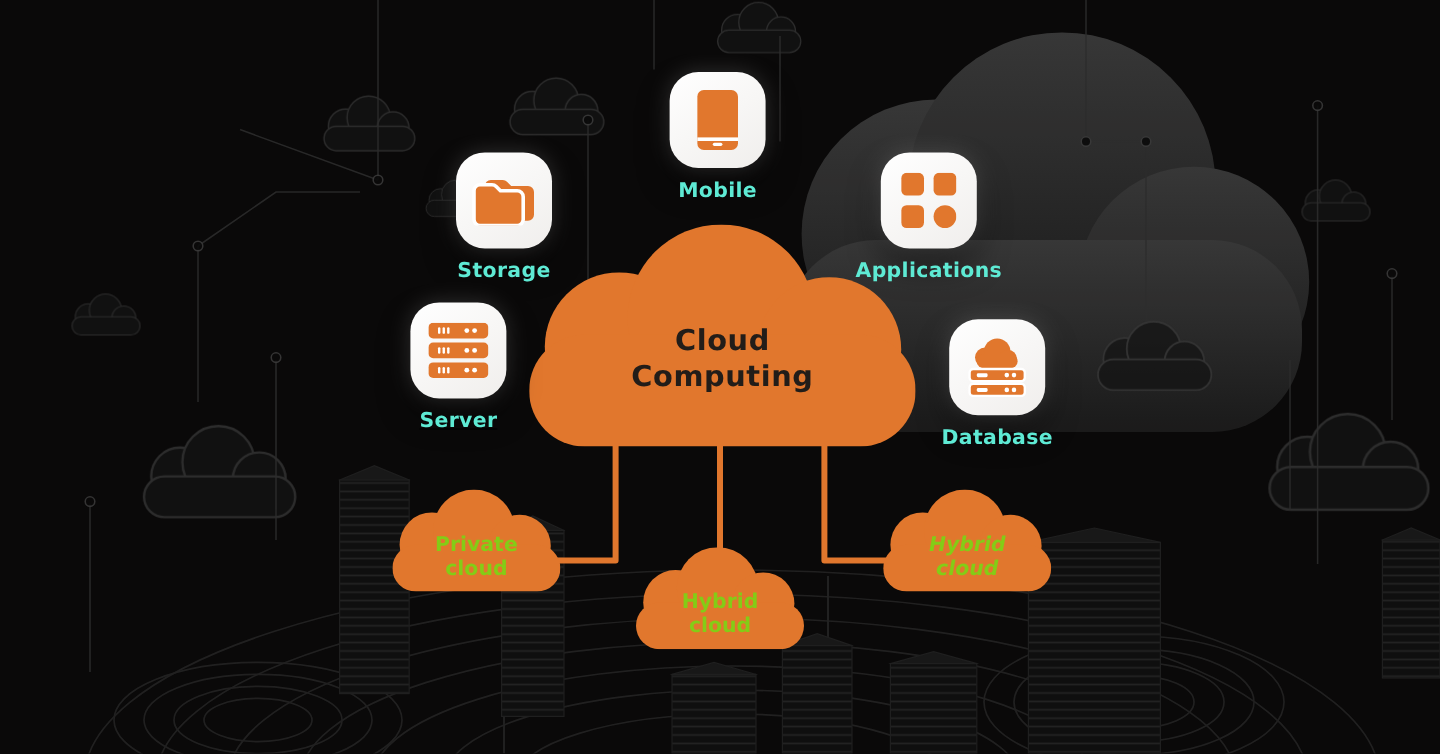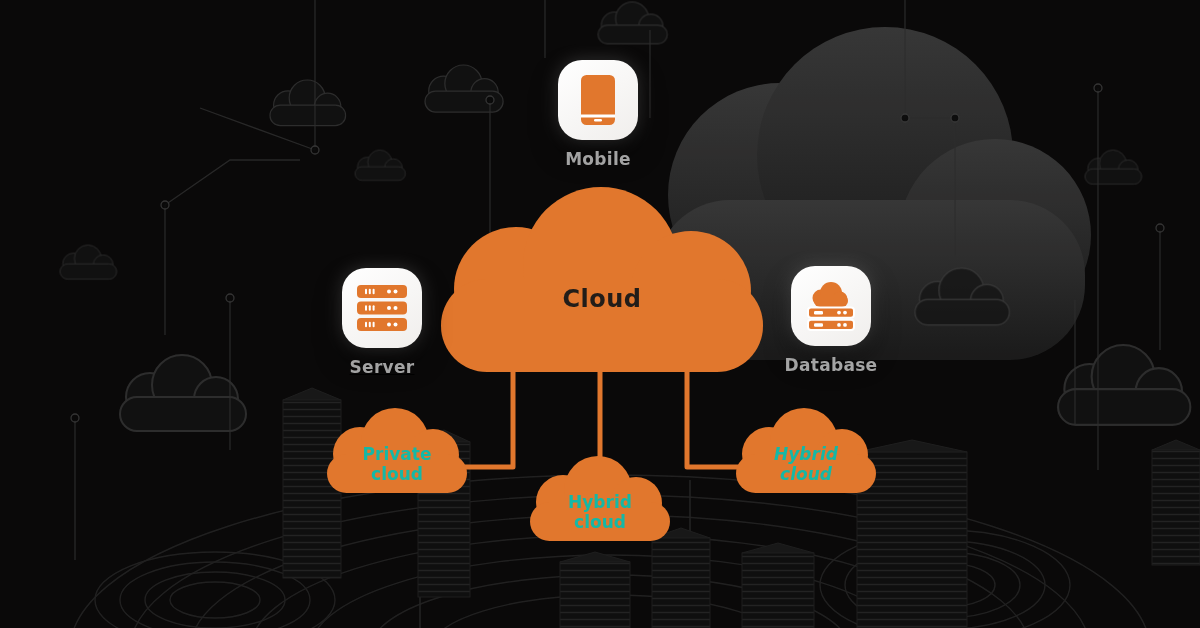--- a/index.html
+++ b/index.html
@@ -22,34 +22,34 @@
 
   
   .satellite{position:absolute;width:124px;display:flex;flex-direction:column;align-items:center;z-index:2;}
   .tile{
     width:80px;height:80px;border-radius:24px;
     background:linear-gradient(145deg,#ffffff,#f0eeec);
     box-shadow:0 0 18px rgba(255,255,255,.16),0 14px 26px rgba(0,0,0,.55);
     display:flex;align-items:center;justify-content:center;
   }
   .tile-label{
-    margin-top:9px;color:#a3a3a3;font-size:17px;font-weight:700;letter-spacing:.3px;white-space:nowrap;
+    margin-top:9px;color:#5eead4;font-size:17px;font-weight:700;letter-spacing:.3px;white-space:nowrap;
   }
   .sat-mobile{left:536px;top:60px;}
   .sat-storage{left:358px;top:127px;}
   .sat-applications{left:712px;top:127px;}
-  .sat-server{left:320px;top:268px;text-decoration:underline;}
+  .sat-server{left:320px;top:252px;text-decoration:underline;}
   .sat-database{left:769px;top:266px;justify-content:center;}
 
   
   .small-cloud{position:absolute;width:140px;height:85px;z-index:2;}
   .small-cloud svg{position:absolute;inset:0;}
   .small-cloud .label{
     position:absolute;inset:0;display:flex;flex-direction:column;align-items:center;justify-content:center;
-    padding-top:26px;box-sizing:border-box;color:#14b8a6;font-size:17px;font-weight:700;line-height:20px;text-align:center;
+    padding-top:26px;box-sizing:border-box;color:#84cc16;font-size:17px;font-weight:700;line-height:20px;text-align:center;
   }
   .cloud-private{left:327px;top:408px;}
   .cloud-public{left:530px;top:456px;}
   .cloud-hybrid{left:736px;top:408px;font-style:italic;}
 </style>
 </head>
 <body>
 
 <div class="canvas">
 
@@ -170,35 +170,58 @@
     <svg width="322" height="185" viewBox="0 0 322 185">
       <g fill="#e1772d">
         <circle cx="75" cy="102" r="62"></circle>
           <circle cx="160" cy="78" r="78"></circle>
           <circle cx="250" cy="104" r="60"></circle>
         <rect x="0" y="92" width="322" height="93" rx="46"></rect>
       </g>
     </svg>
     <div class="label">
       <span>Cloud</span>
+      <span>Computing</span>
     </div>
   </div>
 
   <div class="satellite sat-mobile">
     <div class="tile">
       <svg width="34" height="50" viewBox="0 0 34 50">
         <rect x="0" y="0" width="34" height="50" rx="5.5" fill="#e1772d"></rect>
         <rect x="0" y="39.5" width="34" height="3" fill="#ffffff"></rect>
         <rect x="13" y="44" width="8" height="2.6" rx="1.3" fill="#ffffff"></rect>
       </svg>
     </div>
     <div class="tile-label">Mobile</div>
   </div>
 
-
+  <div class="satellite sat-storage">
+    <div class="tile">
+      <svg width="54" height="42" viewBox="0 0 54 42">
+        <path d="M11 9 a5 5 0 0 1 5 -5 h10 a5 5 0 0 1 3.5 1.5 L33 9 h14 a5 5 0 0 1 5 5 v19 a5 5 0 0 1 -5 5 H16 a5 5 0 0 1 -5 -5 z" fill="#e1772d"></path>
+        <path d="M2 13 a5 5 0 0 1 5 -5 h10 a5 5 0 0 1 3.5 1.5 L24 13 h14 a5 5 0 0 1 5 5 v19 a5 5 0 0 1 -5 5 H7 a5 5 0 0 1 -5 -5 z" fill="#e1772d" stroke="#ffffff" stroke-width="3"></path>
+      </svg>
+    </div>
+    <div class="tile-label">Storage</div>
+  </div>
+
+  <div class="satellite sat-applications">
+    <div class="tile">
+      <svg width="46" height="46" viewBox="0 0 46 46">
+        <g fill="#e1772d">
+          <rect x="0" y="0" width="19" height="19" rx="4.5"></rect>
+          <rect x="27" y="0" width="19" height="19" rx="4.5"></rect>
+          <rect x="0" y="27" width="19" height="19" rx="4.5"></rect>
+          <circle cx="36.5" cy="36.5" r="9.5"></circle>
+        </g>
+      </svg>
+    </div>
+    <div class="tile-label">Applications</div>
+  </div>
 
   <div class="satellite sat-server">
     <div class="tile">
       <svg width="50" height="46" viewBox="0 0 50 46">
         <g fill="#e1772d">
           <rect x="0" y="0" width="50" height="13" rx="4"></rect>
           <rect x="0" y="16.5" width="50" height="13" rx="4"></rect>
           <rect x="0" y="33" width="50" height="13" rx="4"></rect>
         </g>
         <g fill="#ffffff">

